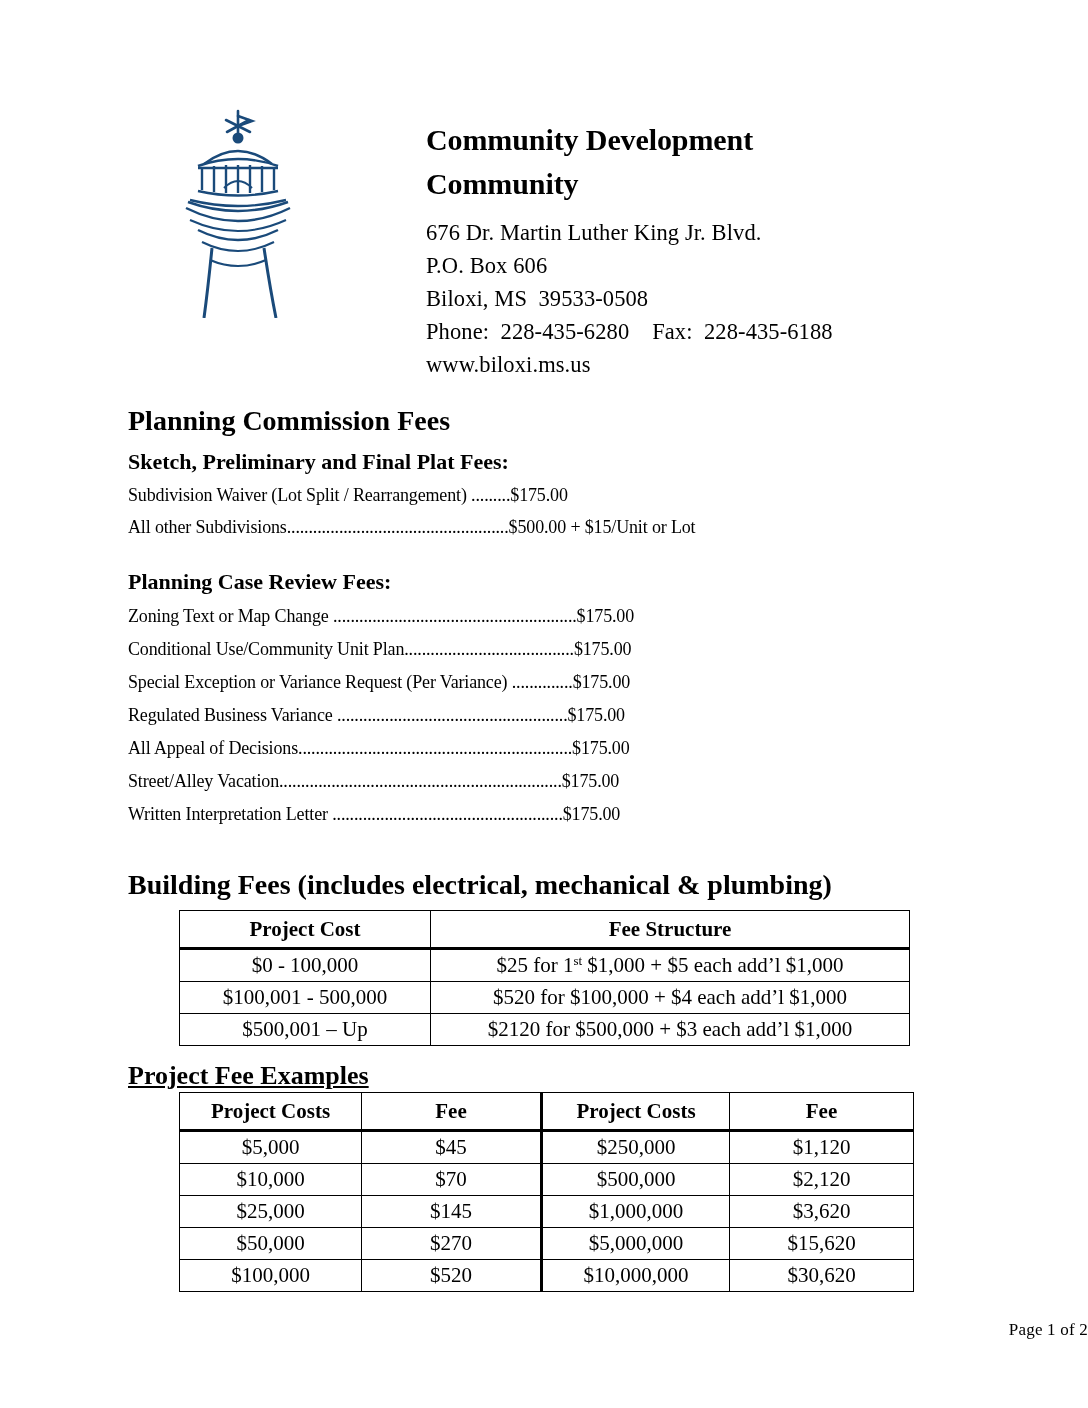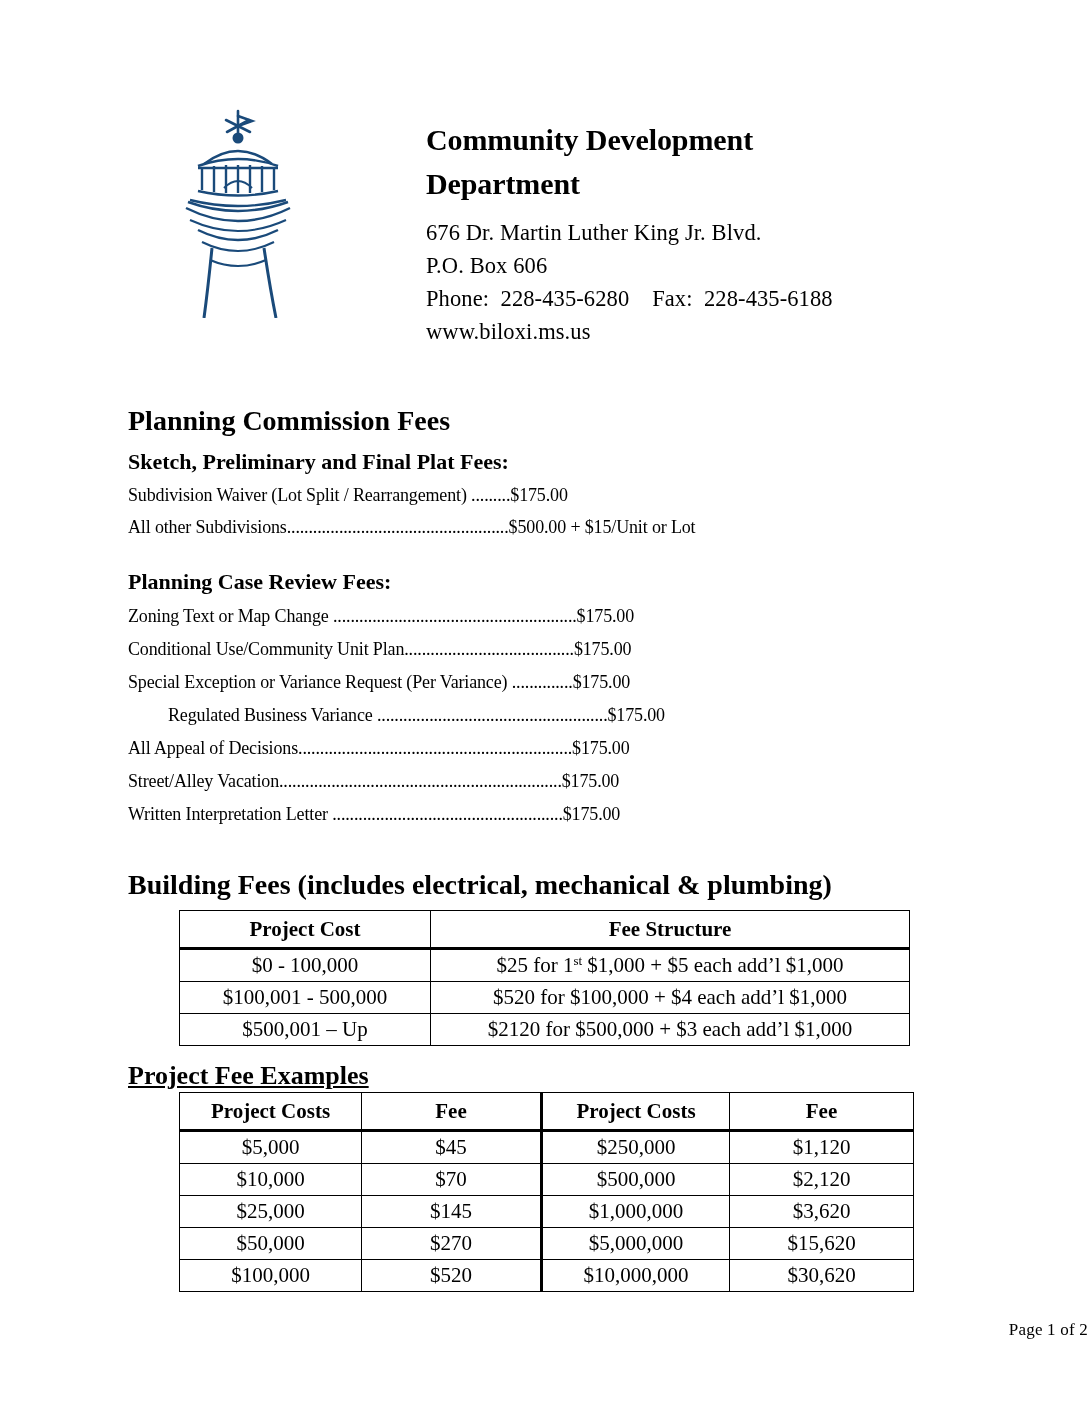--- a/index.html
+++ b/index.html
@@ -197,25 +197,26 @@
         </g>
         <g fill="none" stroke="#1A4A7A" stroke-width="2.2">
           <path d="M82 152 Q110 164 138 152"></path>
         </g>
       </svg>
     </div>
 
     <div class="org-block">
       <div class="org-title">
         <div>Community Development</div>
-        <div>Department</div>
+        <div>Community</div>
       </div>
       <div class="org-addr">
         <div>676 Dr. Martin Luther King Jr. Blvd.</div>
         <div>P.O. Box 606</div>
+        <div>Biloxi, MS  39533-0508</div>
         <div>Phone:  228-435-6280    Fax:  228-435-6188</div>
         <div>www.biloxi.ms.us</div>
       </div>
     </div>
   </div>
 
   <div class="content">
 
     <div class="h1" style="top:404px;">Planning Commission Fees</div>
 
@@ -226,21 +227,21 @@
     <div class="feeline" style="top:511px;"><span>All other Subdivisions</span><span>...................................................</span><span>$500.00 + $15/Unit or Lot</span></div>
 
     <div class="h2" style="top:567px;">Planning Case Review Fees:</div>
 
     <div class="feeline" style="top:600px;"><span>Zoning Text or Map Change</span><span> ........................................................</span><span>$175.00</span></div>
 
     <div class="feeline" style="top:633px;"><span>Conditional Use/Community Unit Plan</span><span>.......................................</span><span>$175.00</span></div>
 
     <div class="feeline" style="top:666px;"><span>Special Exception or Variance Request (Per Variance)</span><span> ..............</span><span>$175.00</span></div>
 
-    <div class="feeline" style="top:699px;margin-left:40px;"><span>Regulated Business Variance</span><span> .....................................................</span><span>$175.00</span></div>
+    <div class="feeline" style="top:699px;"><span>Regulated Business Variance</span><span> .....................................................</span><span>$175.00</span></div>
 
     <div class="feeline" style="top:732px;"><span>All Appeal of Decisions</span><span>...............................................................</span><span>$175.00</span></div>
 
     <div class="feeline" style="top:765px;"><span>Street/Alley Vacation</span><span>.................................................................</span><span>$175.00</span></div>
 
     <div class="feeline" style="top:798px;"><span>Written Interpretation Letter</span><span> .....................................................</span><span>$175.00</span></div>
 
     <div class="h1" style="top:868px;">Building Fees (includes electrical, mechanical &amp; plumbing)</div>
 
     <table id="building-table">

